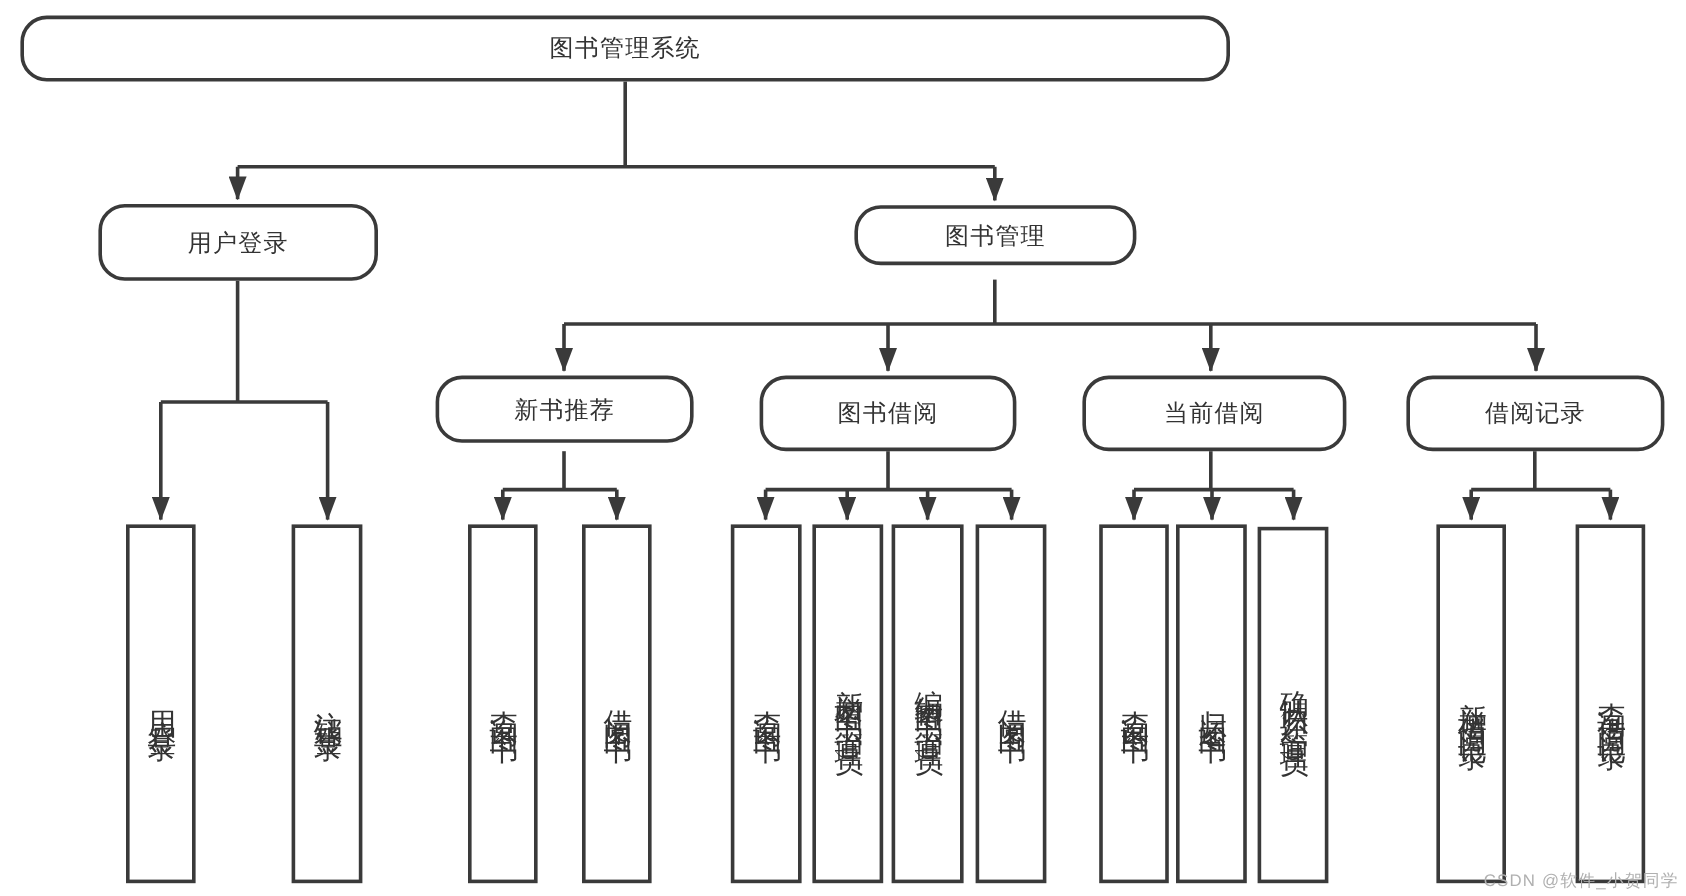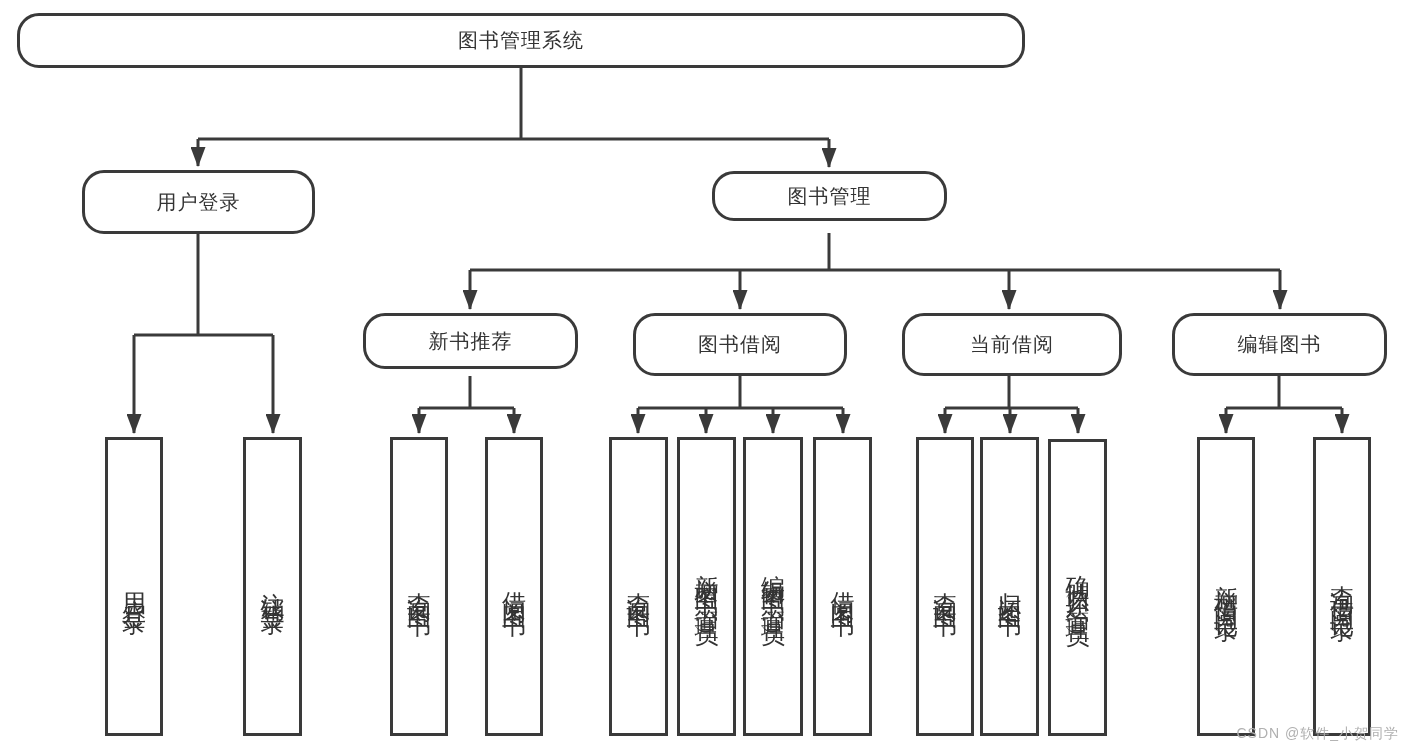--- a/index.html
+++ b/index.html
@@ -93,21 +93,21 @@
   </svg>
 
   <div class="node h" style="left:17px;top:13px;width:1008px;height:55px">图书管理系统</div>
 
   <div class="node h" style="left:82px;top:170px;width:233px;height:64px">用户登录</div>
   <div class="node h" style="left:712px;top:171px;width:235px;height:50px">图书管理</div>
 
   <div class="node h" style="left:363px;top:313px;width:215px;height:56px">新书推荐</div>
   <div class="node h" style="left:633px;top:313px;width:214px;height:63px">图书借阅</div>
   <div class="node h" style="left:902px;top:313px;width:220px;height:63px">当前借阅</div>
-  <div class="node h" style="left:1172px;top:313px;width:215px;height:63px">编辑图书</div>
+  <div class="node h" style="left:1172px;top:313px;width:215px;height:63px">借阅记录</div>
 
   <div class="node v" style="left:105px;top:437px;width:58px;height:299px">用户登录</div>
   <div class="node v" style="left:243px;top:437px;width:59px;height:299px">注销登录</div>
 
   <div class="node v" style="left:390px;top:437px;width:58px;height:299px">查询图书</div>
   <div class="node v" style="left:485px;top:437px;width:58px;height:299px">借阅图书</div>
 
   <div class="node v" style="left:609px;top:437px;width:59px;height:299px">查询图书</div>
   <div class="node v" style="left:677px;top:437px;width:59px;height:299px">新增图书（管理员）</div>
   <div class="node v" style="left:743px;top:437px;width:60px;height:299px">编辑图书（管理员）</div>

